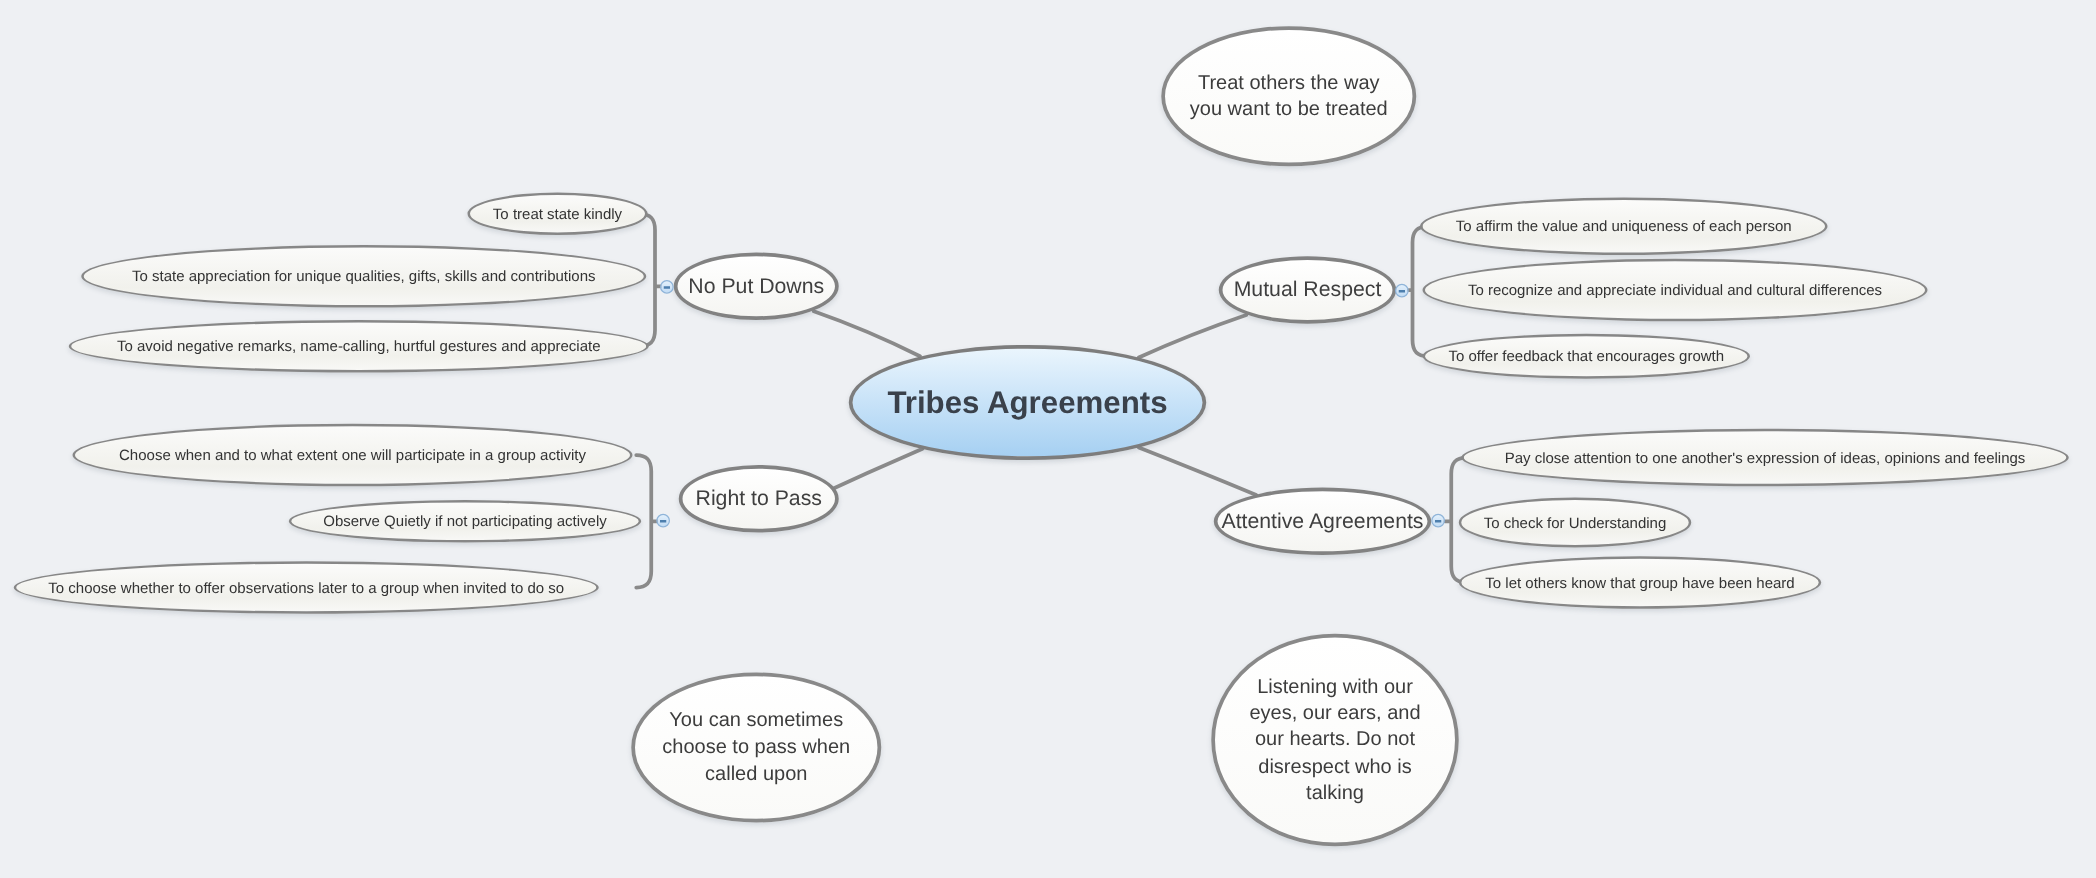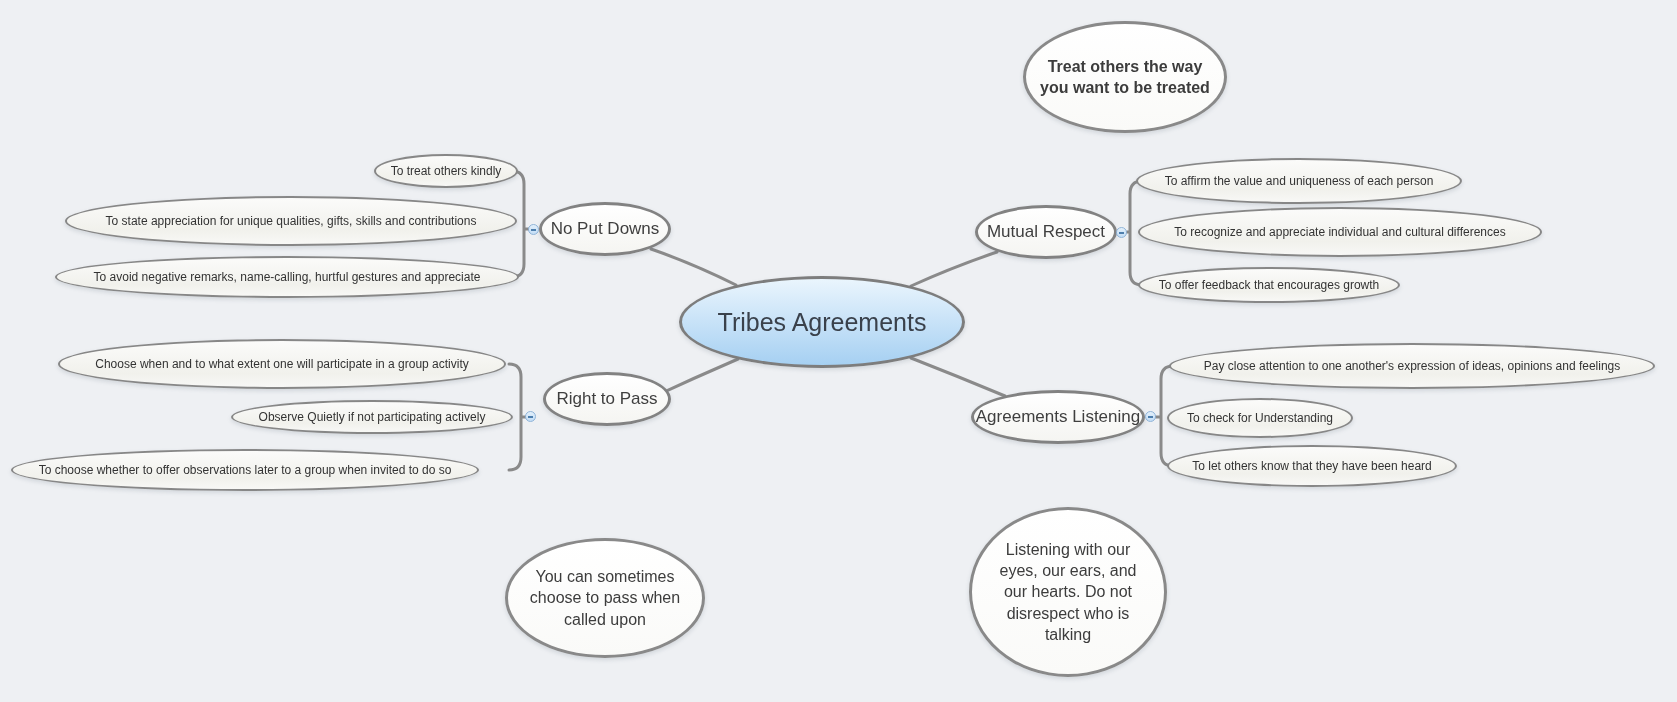--- a/index.html
+++ b/index.html
@@ -13,21 +13,21 @@
   .node{
     position:absolute;border-radius:50%;
     display:flex;align-items:center;justify-content:center;
     text-align:center;box-sizing:border-box;
     box-shadow:0 2px 4px rgba(96,108,124,.20);
   }
   .node span{display:block;}
   .central{
     border:3px solid #7d7d7d;
     background:linear-gradient(180deg,#eaf5fd 0%,#c9e3f8 48%,#a6d0f2 100%);
-    font-size:25px;font-weight:normal;color:#3a414b;
+    font-size:25px;font-weight:bold;color:#3a414b;
   }
   .branch{
     border:3px solid #828282;
     background:linear-gradient(180deg,#ffffff 0%,#f5f5f2 100%);
     font-size:17px;color:#3f3f3f;
   }
   .child{
     border:2px solid #878787;
     background:linear-gradient(180deg,#fbfbfa 0%,#f1f1ec 70%,#f8f8f6 100%);
     font-size:12px;color:#333;white-space:nowrap;padding:0 3px;
@@ -66,21 +66,21 @@
   </svg>
 
   <div class="node central" style="left:679px;top:276px;width:286px;height:92px;">
     <span>Tribes Agreements</span>
   </div>
 
   <div class="node branch" style="left:539px;top:202px;width:132px;height:54px;">
     <span>No Put Downs</span>
   </div>
   <div class="node child" style="left:374px;top:154px;width:144px;height:34px;">
-    <span>To treat others kindly</span>
+    <span>To treat state kindly</span>
   </div>
   <div class="node child" style="left:65px;top:196px;width:452px;height:50px;">
     <span>To state appreciation for unique qualities, gifts, skills and contributions</span>
   </div>
   <div class="node child" style="left:55px;top:256px;width:464px;height:42px;">
     <span>To avoid negative remarks, name-calling, hurtful gestures and appreciate</span>
   </div>
   <div class="collapse" style="left:528px;top:224px;"></div>
 
   <div class="node branch" style="left:975px;top:205px;width:142px;height:54px;">
@@ -89,21 +89,21 @@
   <div class="node child" style="left:1136px;top:158px;width:326px;height:46px;">
     <span>To affirm the value and uniqueness of each person</span>
   </div>
   <div class="node child" style="left:1138px;top:207px;width:404px;height:50px;">
     <span>To recognize and appreciate individual and cultural differences</span>
   </div>
   <div class="node child" style="left:1138px;top:267px;width:262px;height:36px;text-align:center;">
     <span>To offer feedback that encourages growth</span>
   </div>
   <div class="collapse" style="left:1116px;top:227px;"></div>
-  <div class="node note" style="left:1023px;top:21px;width:204px;height:112px;font-weight:bold;">
+  <div class="node note" style="left:929px;top:21px;width:204px;height:112px;">
     <span>Treat others the way you want to be treated</span>
   </div>
 
   <div class="node branch" style="left:543px;top:372px;width:128px;height:54px;">
     <span>Right to Pass</span>
   </div>
   <div class="node child" style="left:58px;top:339px;width:448px;height:50px;">
     <span>Choose when and to what extent one will participate in a group activity</span>
   </div>
   <div class="node child" style="left:231px;top:400px;width:282px;height:34px;">
@@ -111,29 +111,29 @@
   </div>
   <div class="node child" style="left:11px;top:449px;width:468px;height:42px;">
     <span>To choose whether to offer observations later to a group when invited to do so</span>
   </div>
   <div class="collapse" style="left:525px;top:411px;"></div>
   <div class="node note" style="left:505px;top:538px;width:200px;height:120px;">
     <span>You can sometimes choose to pass when called upon</span>
   </div>
 
   <div class="node branch" style="left:971px;top:390px;width:174px;height:54px;">
-    <span>Agreements Listening</span>
+    <span>Attentive Agreements</span>
   </div>
   <div class="node child" style="left:1169px;top:343px;width:486px;height:46px;">
     <span>Pay close attention to one another's expression of ideas, opinions and feelings</span>
   </div>
   <div class="node child" style="left:1167px;top:398px;width:186px;height:40px;">
     <span>To check for Understanding</span>
   </div>
   <div class="node child" style="left:1167px;top:445px;width:290px;height:42px;">
-    <span>To let others know that they have been heard</span>
+    <span>To let others know that group have been heard</span>
   </div>
   <div class="collapse" style="left:1145px;top:411px;"></div>
   <div class="node note" style="left:969px;top:507px;width:198px;height:170px;">
     <span>Listening with our eyes, our ears, and our hearts.  Do not disrespect who is talking</span>
   </div>
 
 </div>
 
 </body></html>

